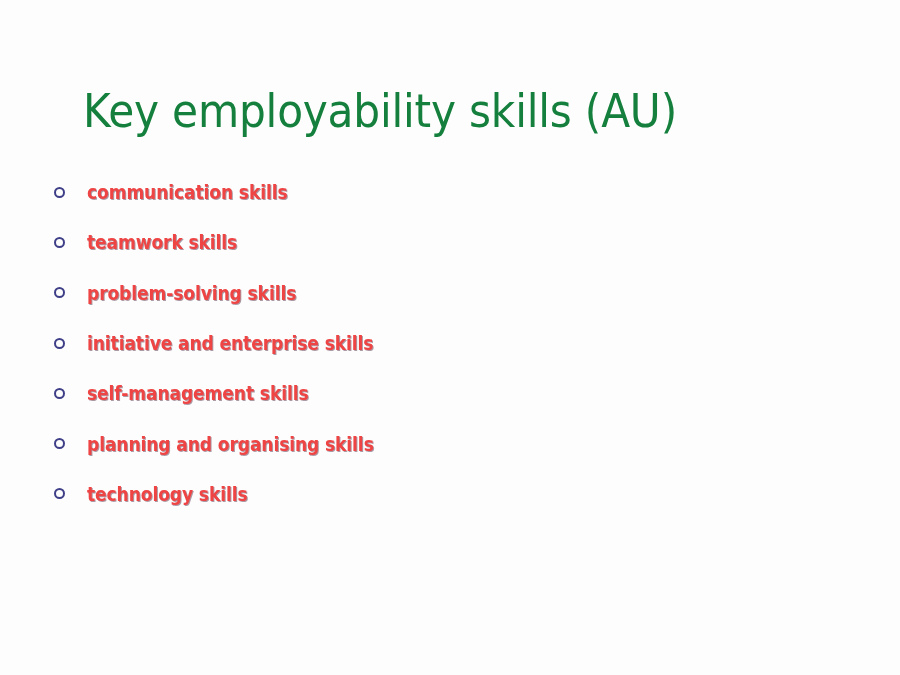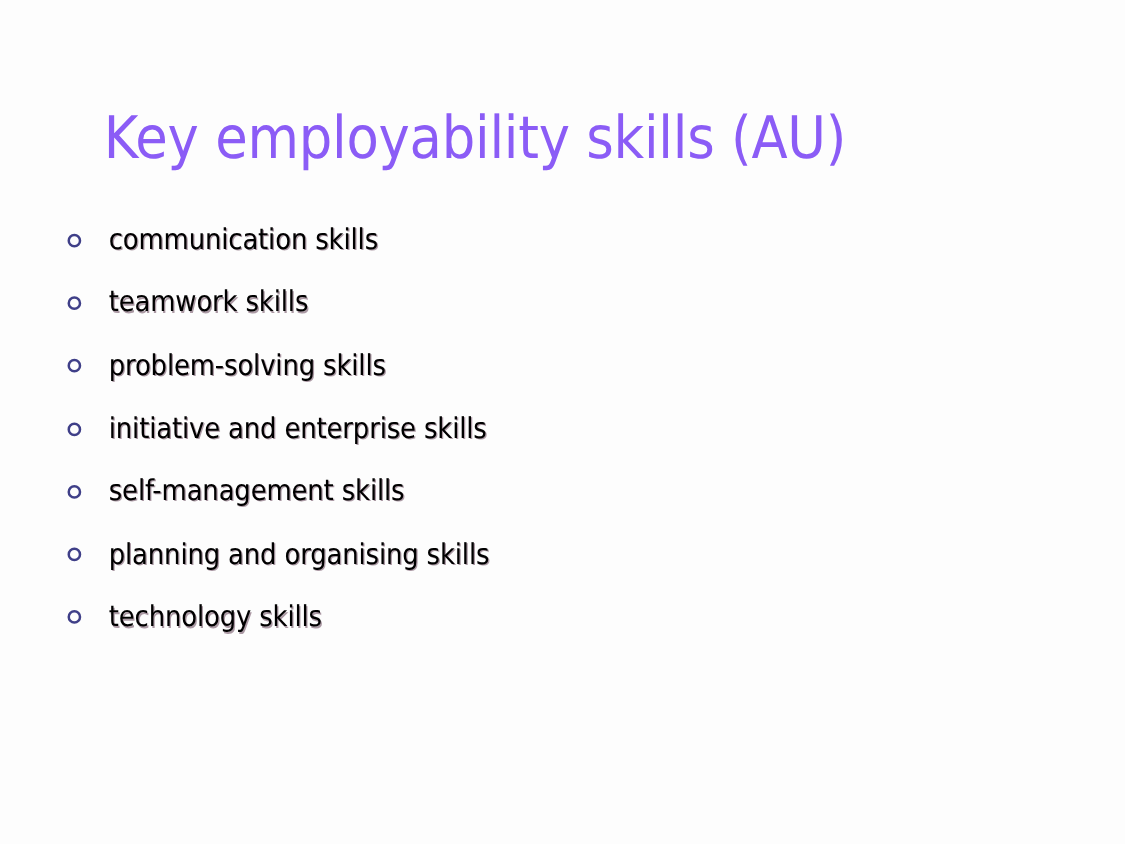--- a/index.html
+++ b/index.html
@@ -20,21 +20,21 @@
     height: 675px;
     background: #fdfdfd;
   }
 
   #slide-title {
     position: absolute;
     left: 0;
     top: 52px;
     width: 760px;
     text-align: center;
-    color: #8b5cf6;
+    color: #15803d;
     font-family: "DejaVu Sans Condensed", "Liberation Sans Narrow", "Liberation Sans", sans-serif;
     font-size: 47px;
     font-weight: 400;
     letter-spacing: -0.2px;
     line-height: 56px;
     white-space: nowrap;
   }
 
   #bullet-list {
     position: absolute;
@@ -60,24 +60,24 @@
     top: 50%;
     width: 11px;
     height: 11px;
     margin-top: -5.5px;
     border: 2px solid #3f3f88;
     border-radius: 50%;
     box-sizing: border-box;
   }
 
   .bullet-text {
-    color: #000000;
+    color: #ef4444;
     font-family: "DejaVu Sans Condensed", "Liberation Sans Narrow", "Liberation Sans", sans-serif;
-    font-size: 23px;
-    font-weight: normal;
+    font-size: 19px;
+    font-weight: bold;
     letter-spacing: -0.1px;
     line-height: 28px;
     text-shadow: 1px 1px 0 rgba(70, 30, 55, 0.45);
     white-space: nowrap;
   }
 </style>
 </head>
 <body>
 
 <div id="slide">

